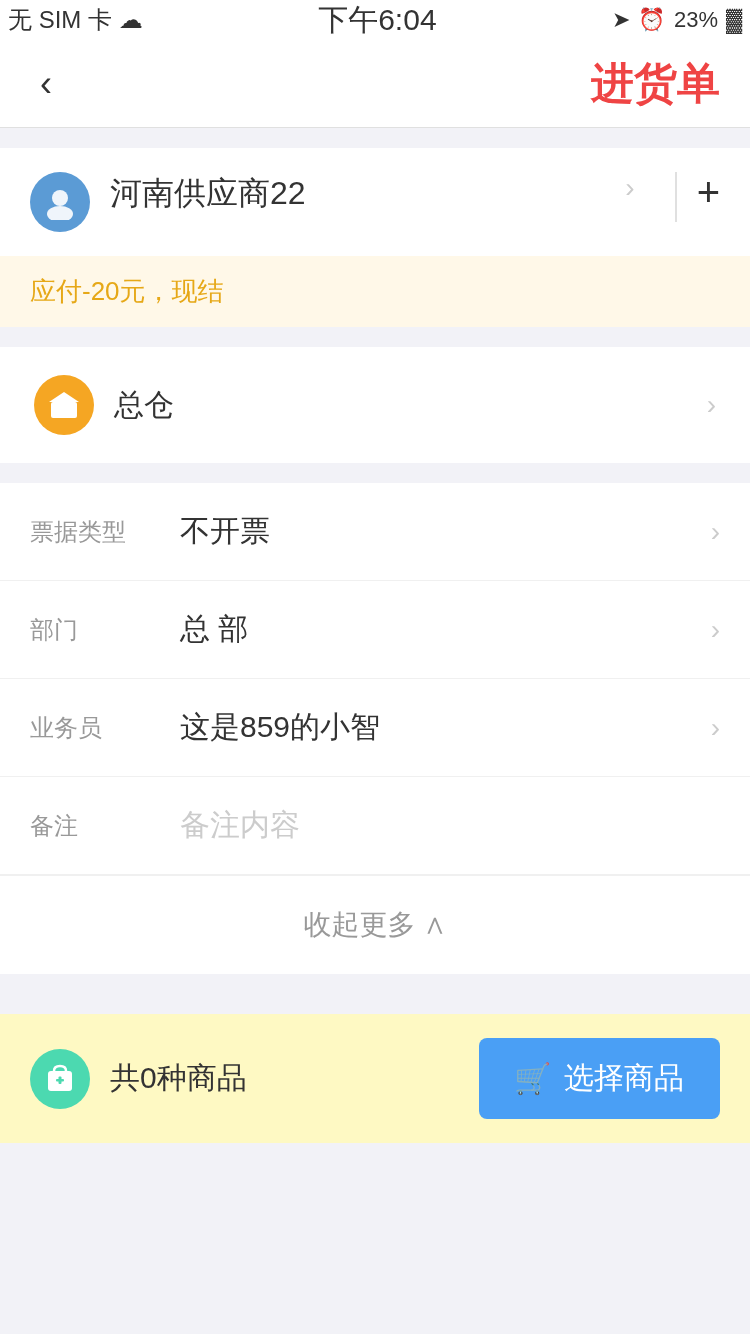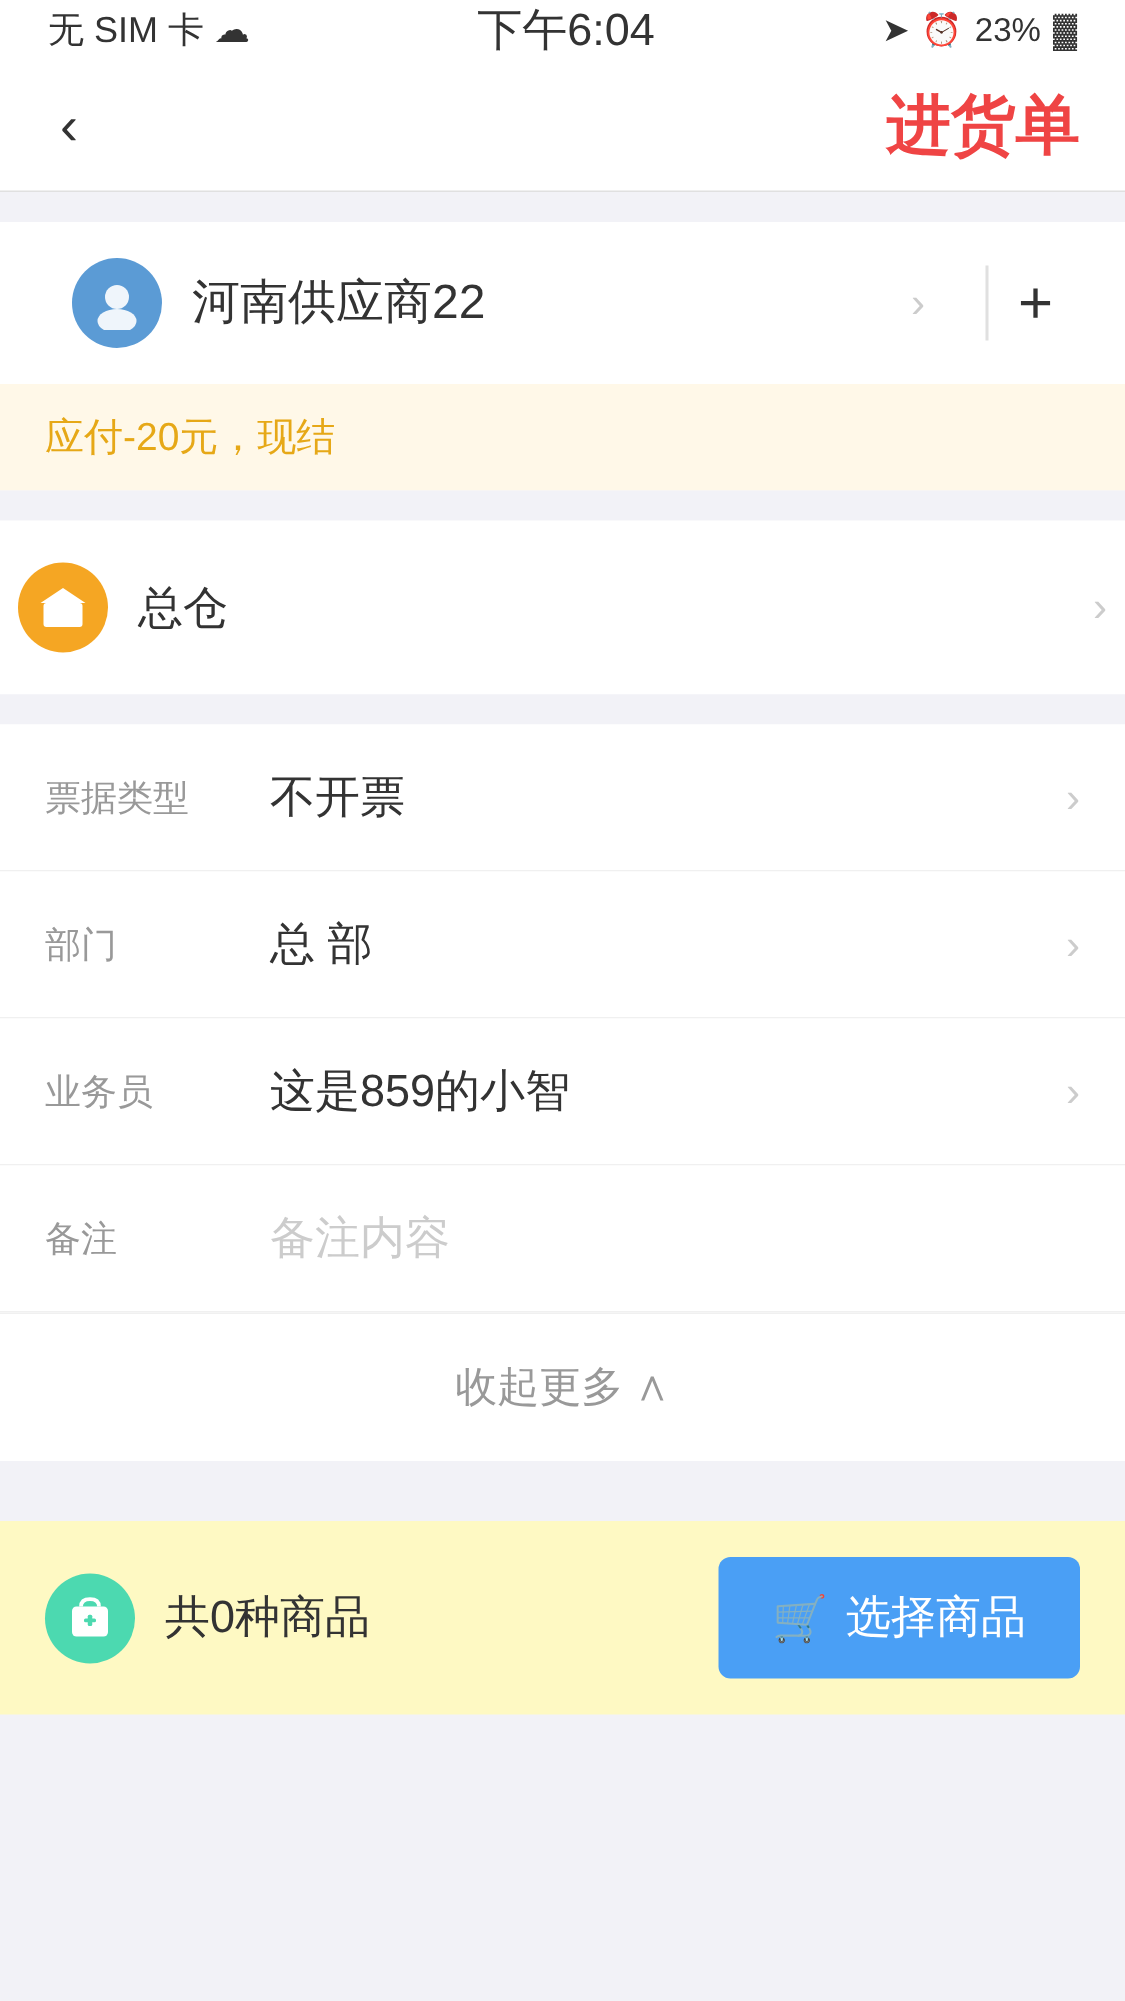--- a/index.html
+++ b/index.html
@@ -14,21 +14,21 @@
     }
 
     
     .status-bar {
       width: 100%;
       height: 40px;
       background: #fff;
       display: flex;
       align-items: center;
       justify-content: space-between;
-      padding: 0 32px;
+      padding: 0 8px;
       font-size: 24px;
       color: #333;
     }
     .status-left { display: flex; align-items: center; gap: 8px; }
     .status-center { font-size: 30px; font-weight: 500; }
     .status-right { display: flex; align-items: center; gap: 8px; font-size: 22px; }
 
     
     .nav-bar {
       width: 100%;
@@ -65,22 +65,21 @@
 
     
     .card {
       background: #fff;
       margin-bottom: 0;
     }
 
     
     .supplier-row {
       display: flex;
-      align-items: center;
-      padding: 24px 48px;
+      padding: 24px 30px;
       background: #fff;
     }
     .supplier-avatar {
       width: 60px;
       height: 60px;
       border-radius: 50%;
       background: #5b9bd5;
       display: flex;
       align-items: center;
       justify-content: center;
@@ -156,21 +155,21 @@
     }
     .row-chevron {
       font-size: 28px;
       color: #ccc;
     }
 
     
     .warehouse-row {
       display: flex;
       align-items: center;
-      padding: 28px 12px;
+      padding: 28px 34px;
       background: #fff;
       cursor: pointer;
     }
 
     
     .collapse-toggle {
       background: #fff;
       text-align: center;
       padding: 30px;
       font-size: 28px;

